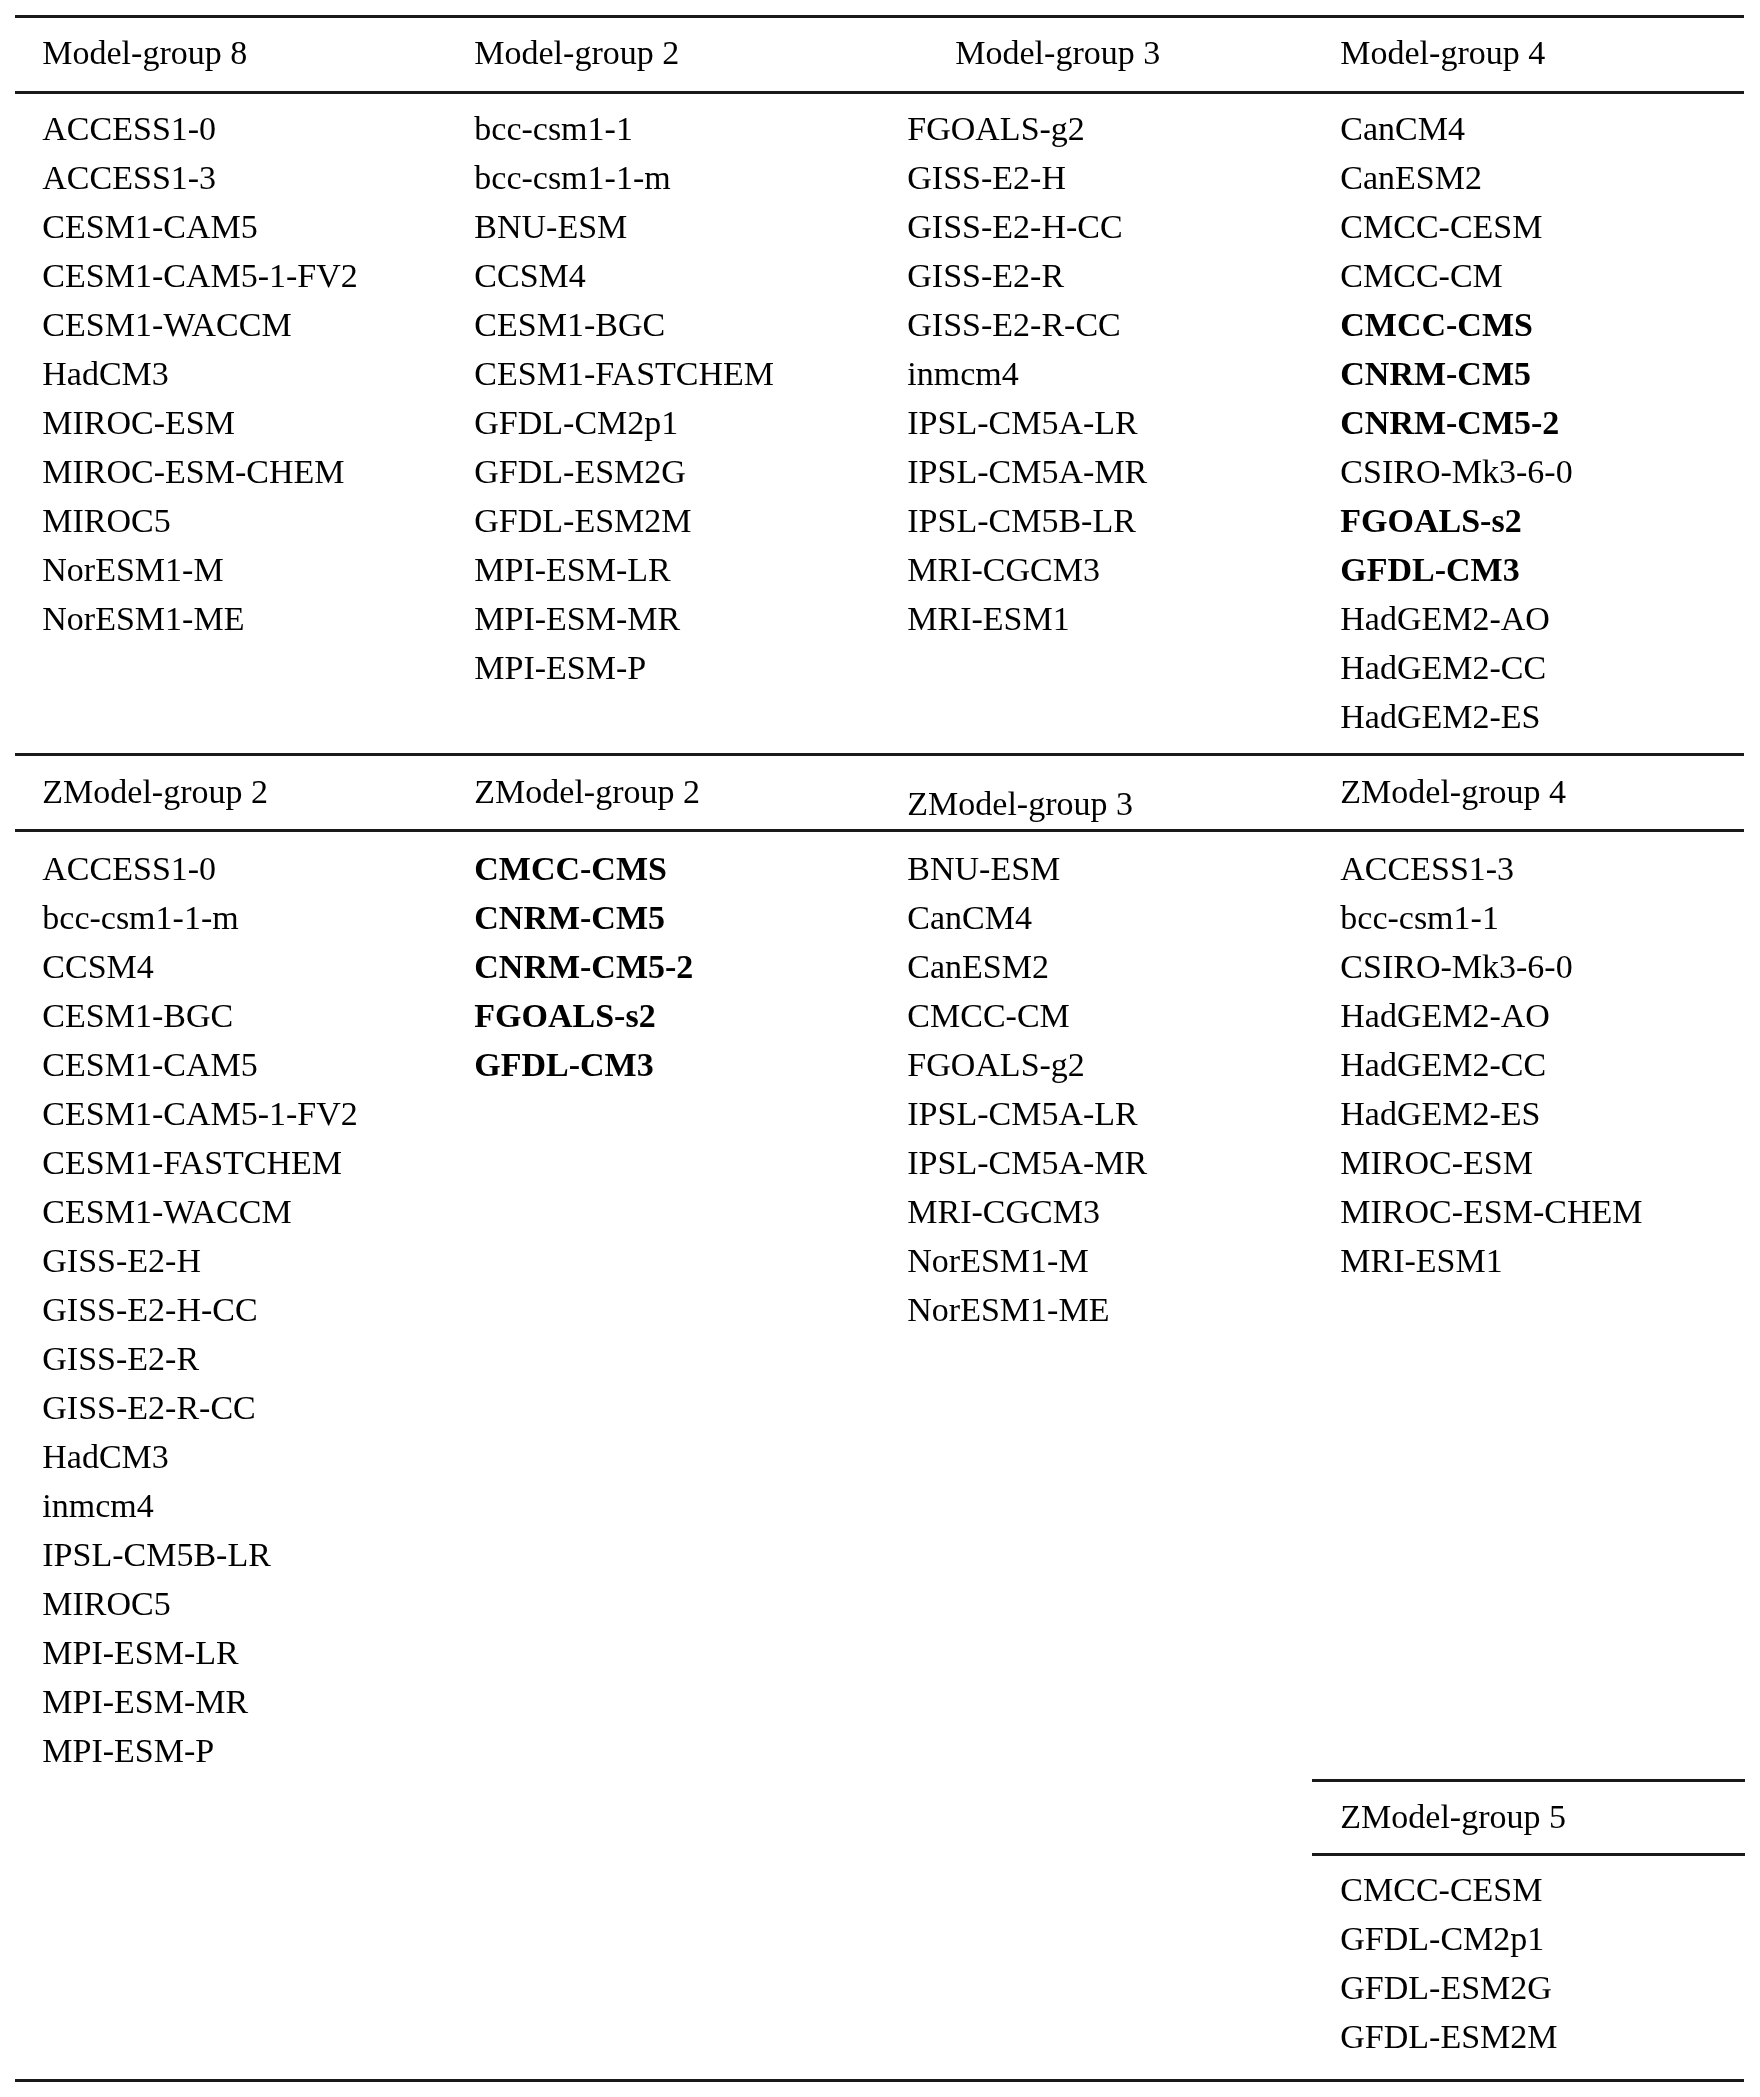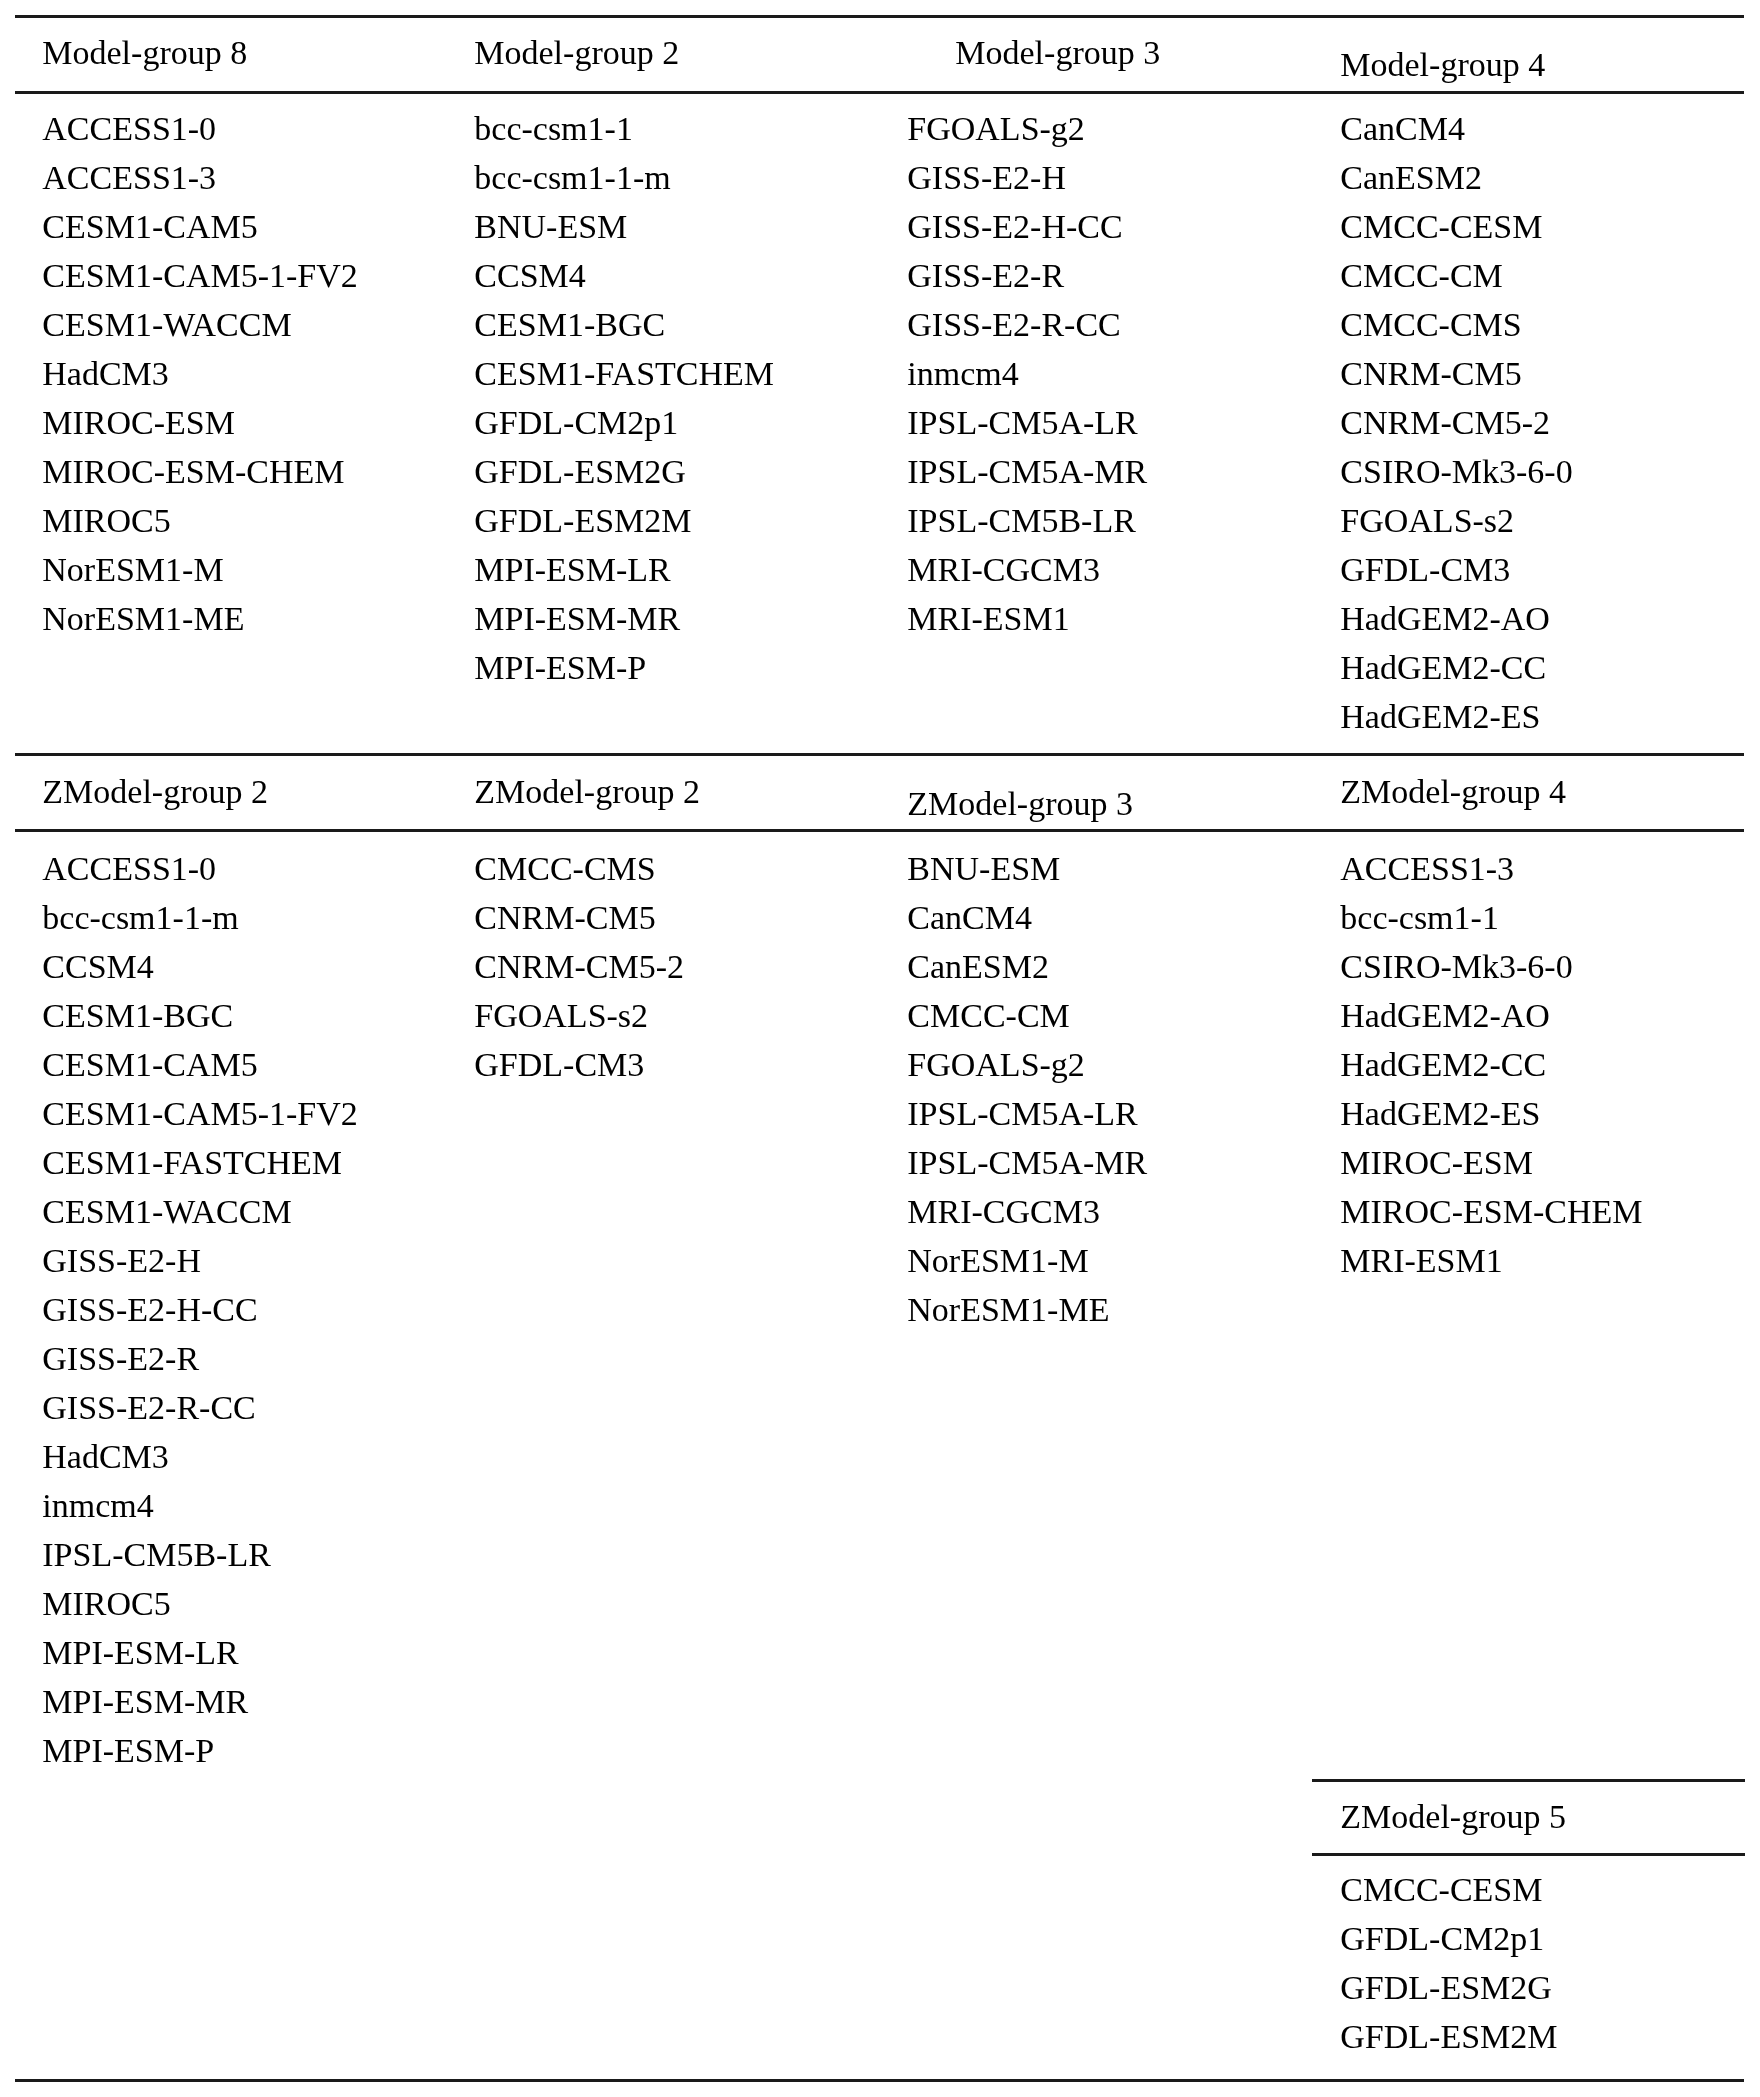--- a/index.html
+++ b/index.html
@@ -41,21 +41,21 @@
     padding: 0;
     list-style: none;
   }
   .list li {
     font-size: 34px;
     line-height: 49px;
     height: 49px;
     white-space: nowrap;
   }
   .list li.bold {
-    font-weight: normal;
+    font-weight: bold;
   }
 </style>
 </head>
 <body>
 
 <div class="rule" style="left:15.3px; width:1729px; top:15.3px;"></div>
 <div class="rule" style="left:15.3px; width:1729px; top:91px;"></div>
 <div class="rule" style="left:15.3px; width:1729px; top:753px;"></div>
 <div class="rule" style="left:15.3px; width:1729px; top:829px;"></div>
 <div class="rule" style="left:1312px; width:433px; top:1779px;"></div>
@@ -106,21 +106,21 @@
         <li>GISS-E2-R-CC</li>
         <li>inmcm4</li>
         <li>IPSL-CM5A-LR</li>
         <li>IPSL-CM5A-MR</li>
         <li>IPSL-CM5B-LR</li>
         <li>MRI-CGCM3</li>
         <li>MRI-ESM1</li>
       </ul>
   </div>
   <div class="col" style="left:1325px;">
-    <div class="hdr" style="top:43px;">Model-group 4</div>
+    <div class="hdr" style="top:31px;">Model-group 4</div>
     <ul class="list" style="top:104px;">
         <li>CanCM4</li>
         <li>CanESM2</li>
         <li>CMCC-CESM</li>
         <li>CMCC-CM</li>
         <li class="bold">CMCC-CMS</li>
         <li class="bold">CNRM-CM5</li>
         <li class="bold">CNRM-CM5-2</li>
         <li>CSIRO-Mk3-6-0</li>
         <li class="bold">FGOALS-s2</li>

